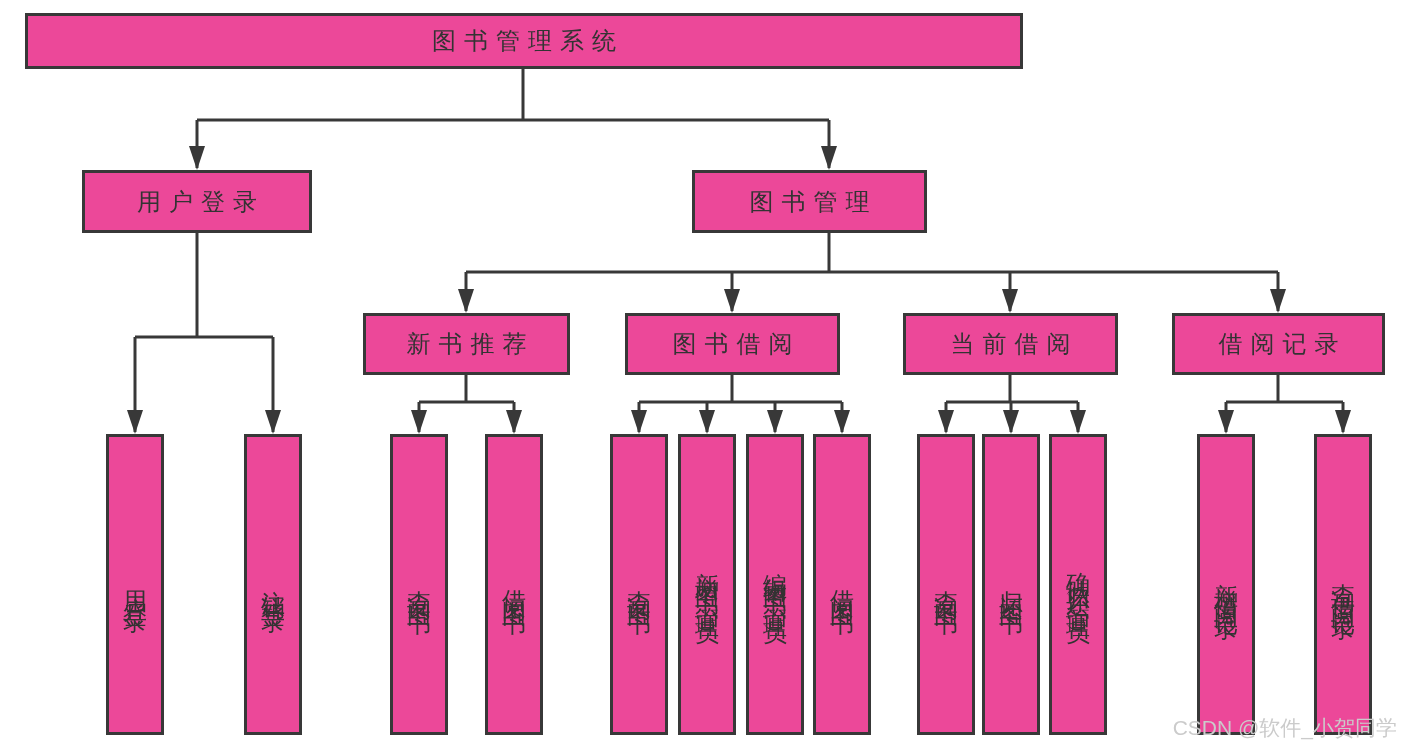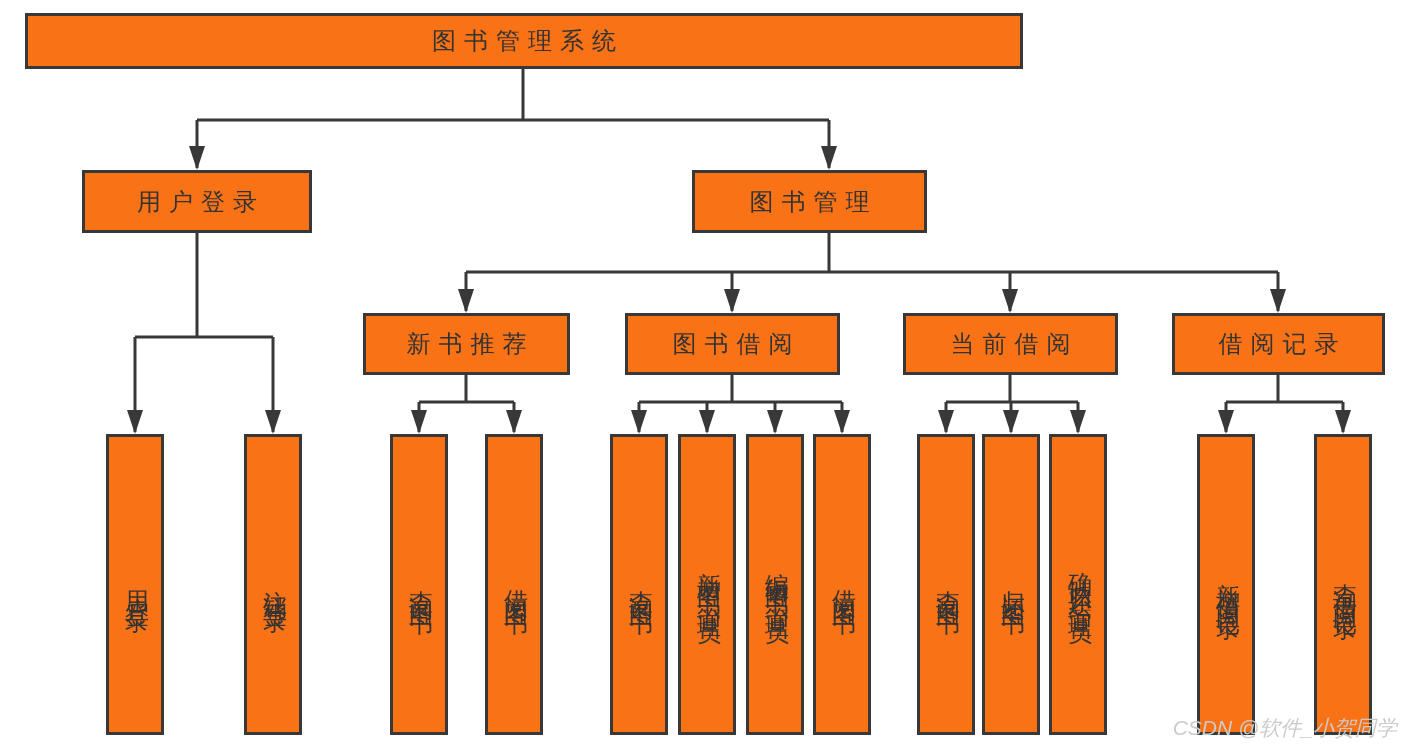--- a/index.html
+++ b/index.html
@@ -23,27 +23,26 @@
     height: 747px;
   }
   .edge {
     stroke: var(--line, #383838);
     stroke-width: 3;
     fill: none;
   }
   .box {
     position: absolute;
     box-sizing: border-box;
-    background: #f97316;
+    background: #ec4899;
     border: 3px solid var(--line, #383838);
     display: flex;
     align-items: center;
     justify-content: center;
     color: var(--text, #333333);
-    font-family: Liberation Mono, monospace;
   }
   .hnode span {
     font-size: 24px;
     letter-spacing: 8px;
     text-indent: 8px;
     white-space: nowrap;
   }
   .leaf span {
     writing-mode: vertical-rl;
     text-orientation: mixed;
@@ -52,21 +51,20 @@
     line-height: 1;
     white-space: nowrap;
   }
   .watermark {
     position: absolute;
     top: 714px;
     right: 8px;
     font-size: 21px;
     color: var(--watermark, #cbcbcb);
     white-space: nowrap;
-    font-style: italic;
   }
 </style>
 </head>
 <body>
 
 <div id="stage">
 
   <svg id="edges" xmlns="http://www.w3.org/2000/svg">
     <defs>
       <marker id="ah" markerUnits="userSpaceOnUse" markerWidth="24" markerHeight="16" viewBox="0 0 24 16" refX="22" refY="8" orient="auto">

